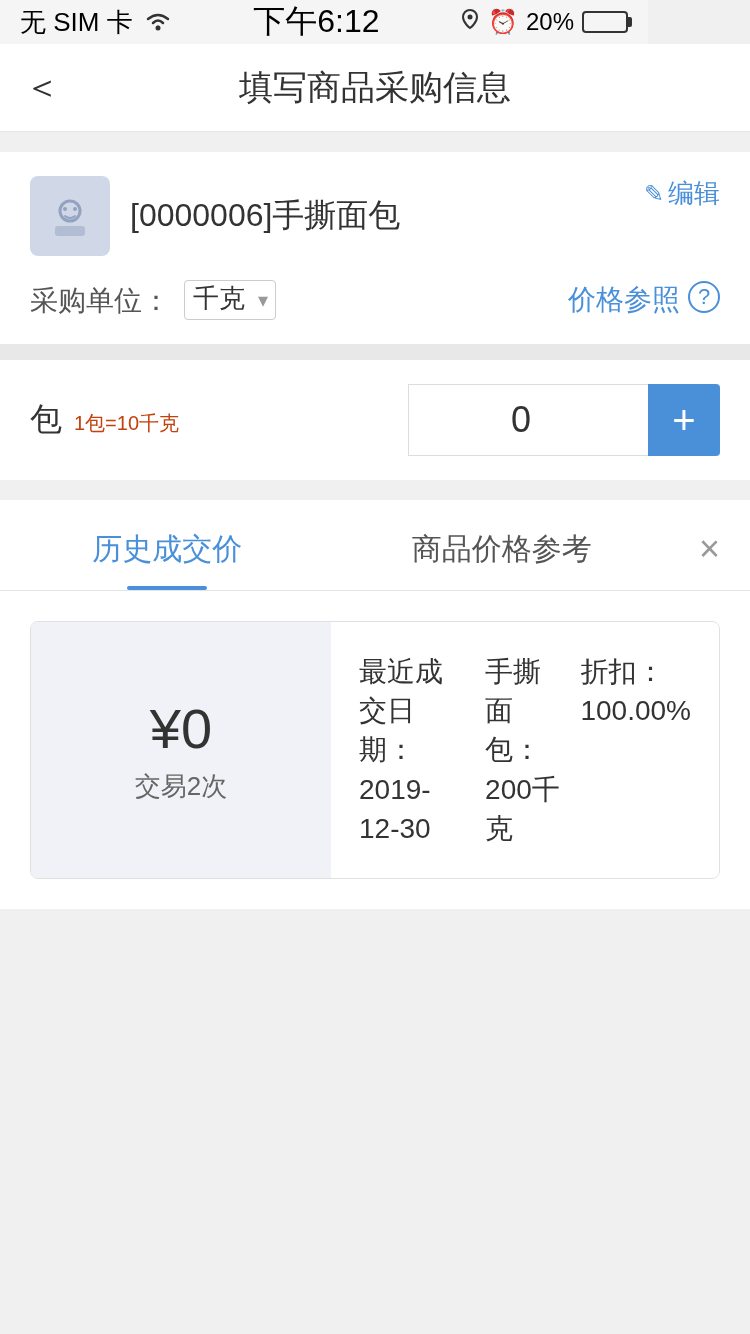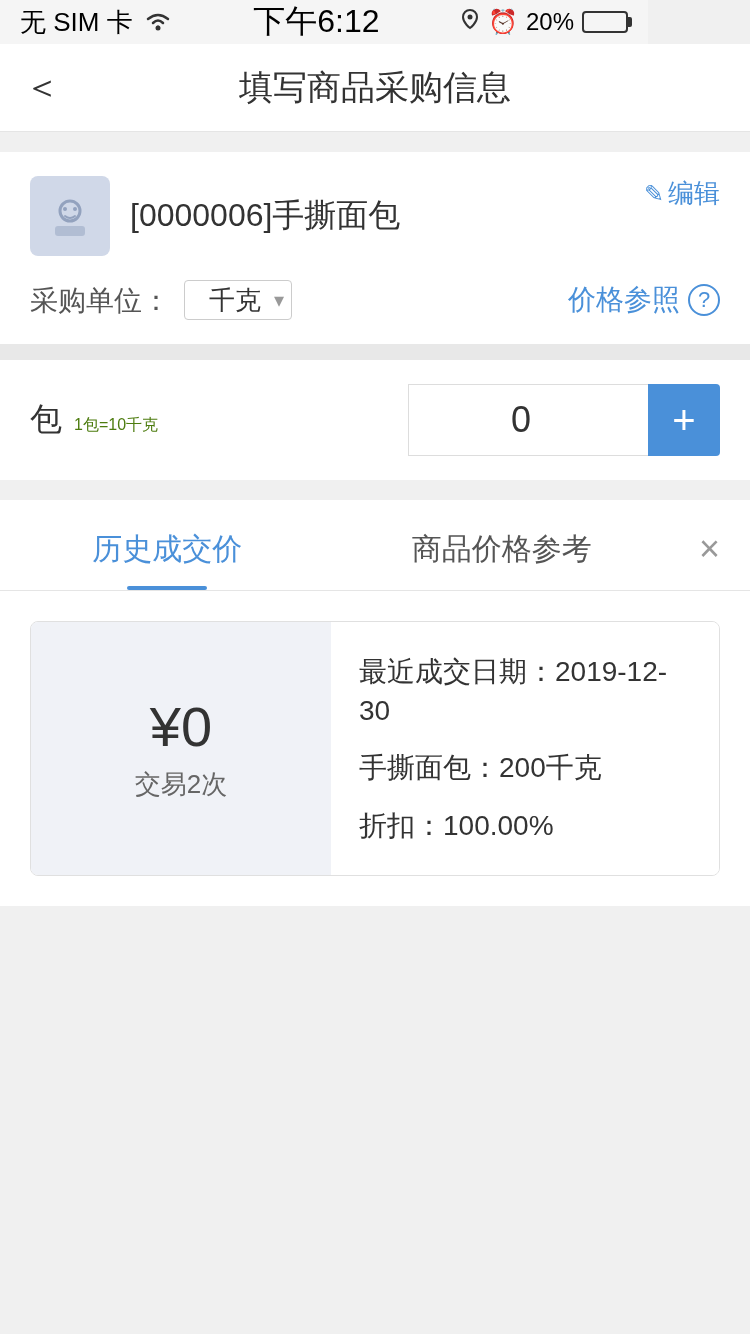--- a/index.html
+++ b/index.html
@@ -140,39 +140,39 @@
       color: #555;
     }
     .unit-select-wrapper {
       position: relative;
       display: inline-flex;
       align-items: center;
     }
     .unit-select-wrapper select {
       border: 1px solid #ccc;
       border-radius: 4px;
-      padding: 4px 30px 4px 24px;
+      padding: 4px 30px 4px 8px;
       font-size: 26px;
       color: #333;
       background: #fff;
       appearance: none;
       cursor: pointer;
+      font-family: Liberation Mono, monospace;
     }
     .unit-select-arrow {
       position: absolute;
       right: 8px;
       pointer-events: none;
       font-size: 20px;
       color: #999;
     }
     .price-ref {
       color: #4a90d9;
       font-size: 28px;
       display: flex;
-      align-items: center;
       gap: 8px;
       cursor: pointer;
     }
     .help-icon {
       width: 32px;
       height: 32px;
       border: 2px solid #4a90d9;
       border-radius: 50%;
       display: flex;
       align-items: center;
@@ -200,22 +200,22 @@
       display: flex;
       align-items: baseline;
       gap: 12px;
     }
     .qty-unit-big {
       font-size: 32px;
       color: #333;
       font-weight: 500;
     }
     .qty-conversion {
-      font-size: 16px;
-      color: #4d7c0f;
+      font-size: 20px;
+      color: #c2410c;
     }
     .qty-input-wrap {
       display: flex;
       align-items: center;
       gap: 0;
     }
     .qty-input {
       width: 240px;
       height: 72px;
       border: 1px solid #ddd;
@@ -309,21 +309,21 @@
     }
     .price-trades {
       font-size: 26px;
       color: #666;
       margin-top: 8px;
     }
     .price-card-right {
       flex: 1;
       padding: 30px 28px;
       display: flex;
-      flex-direction: column;
+      flex-direction: row;
       justify-content: center;
       gap: 18px;
       background: #fff;
     }
     .price-detail-row {
       font-size: 28px;
       color: #333;
       line-height: 1.4;
     }
 

